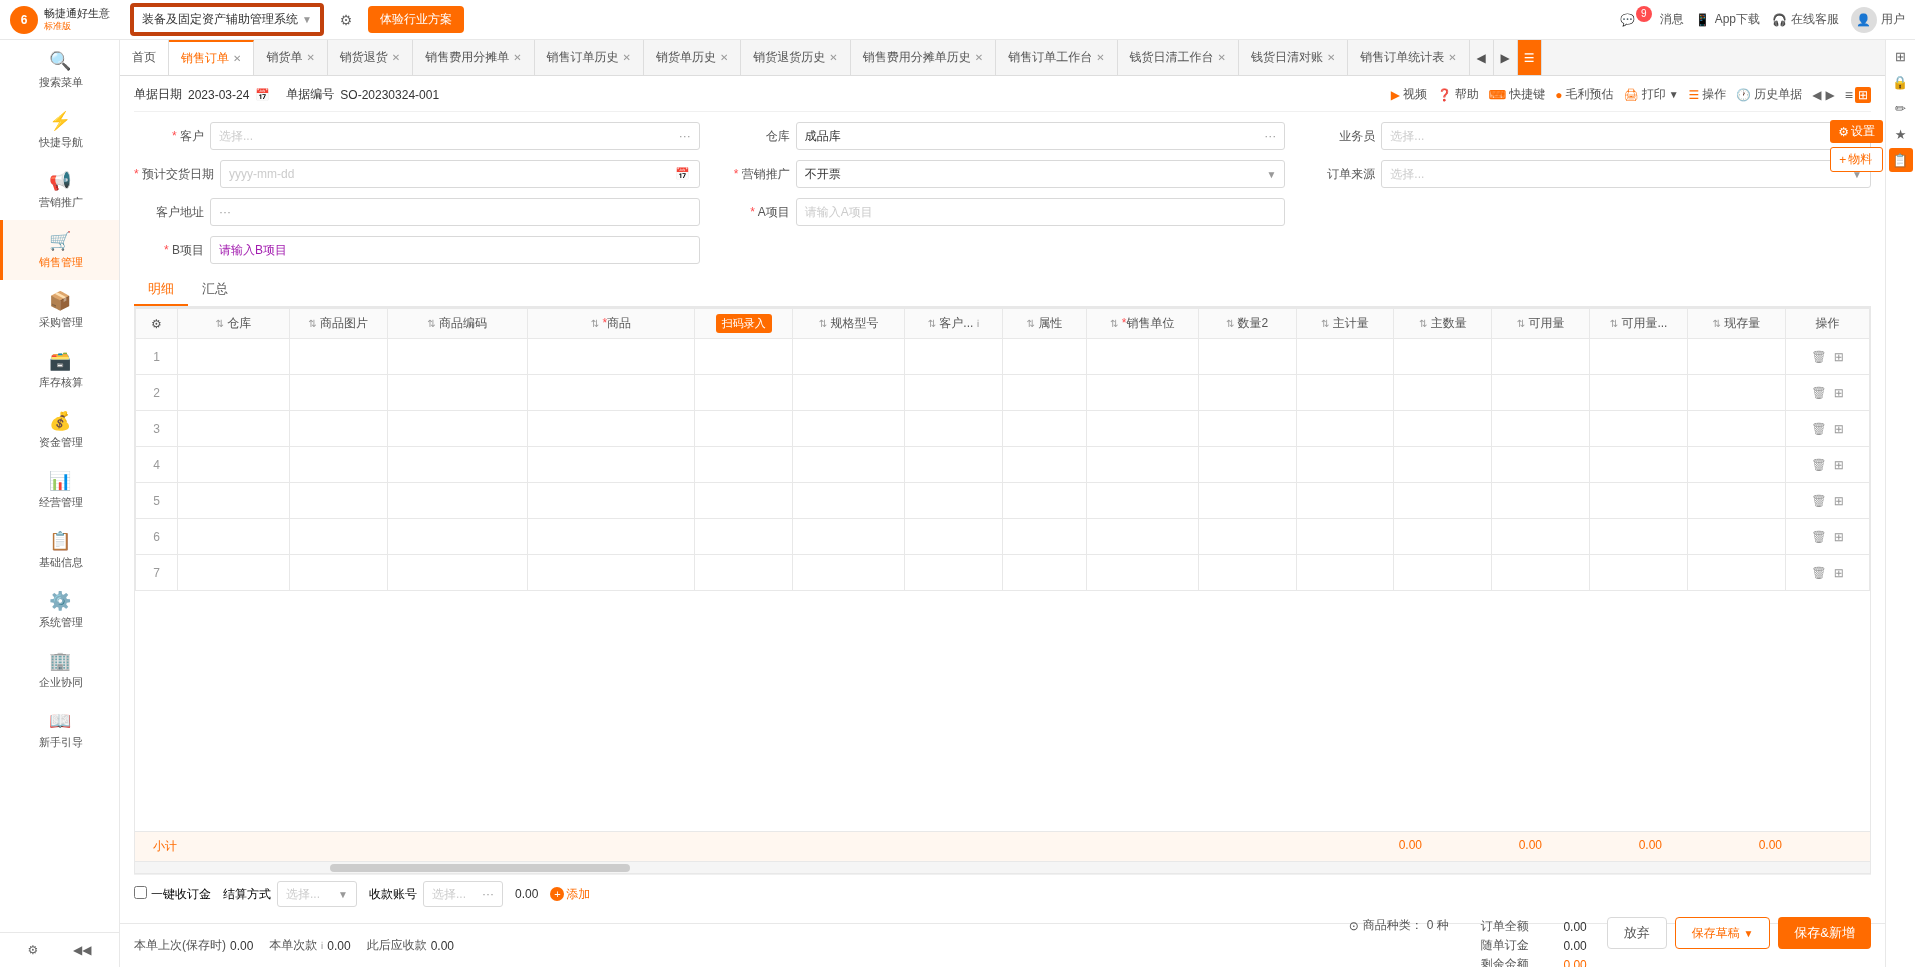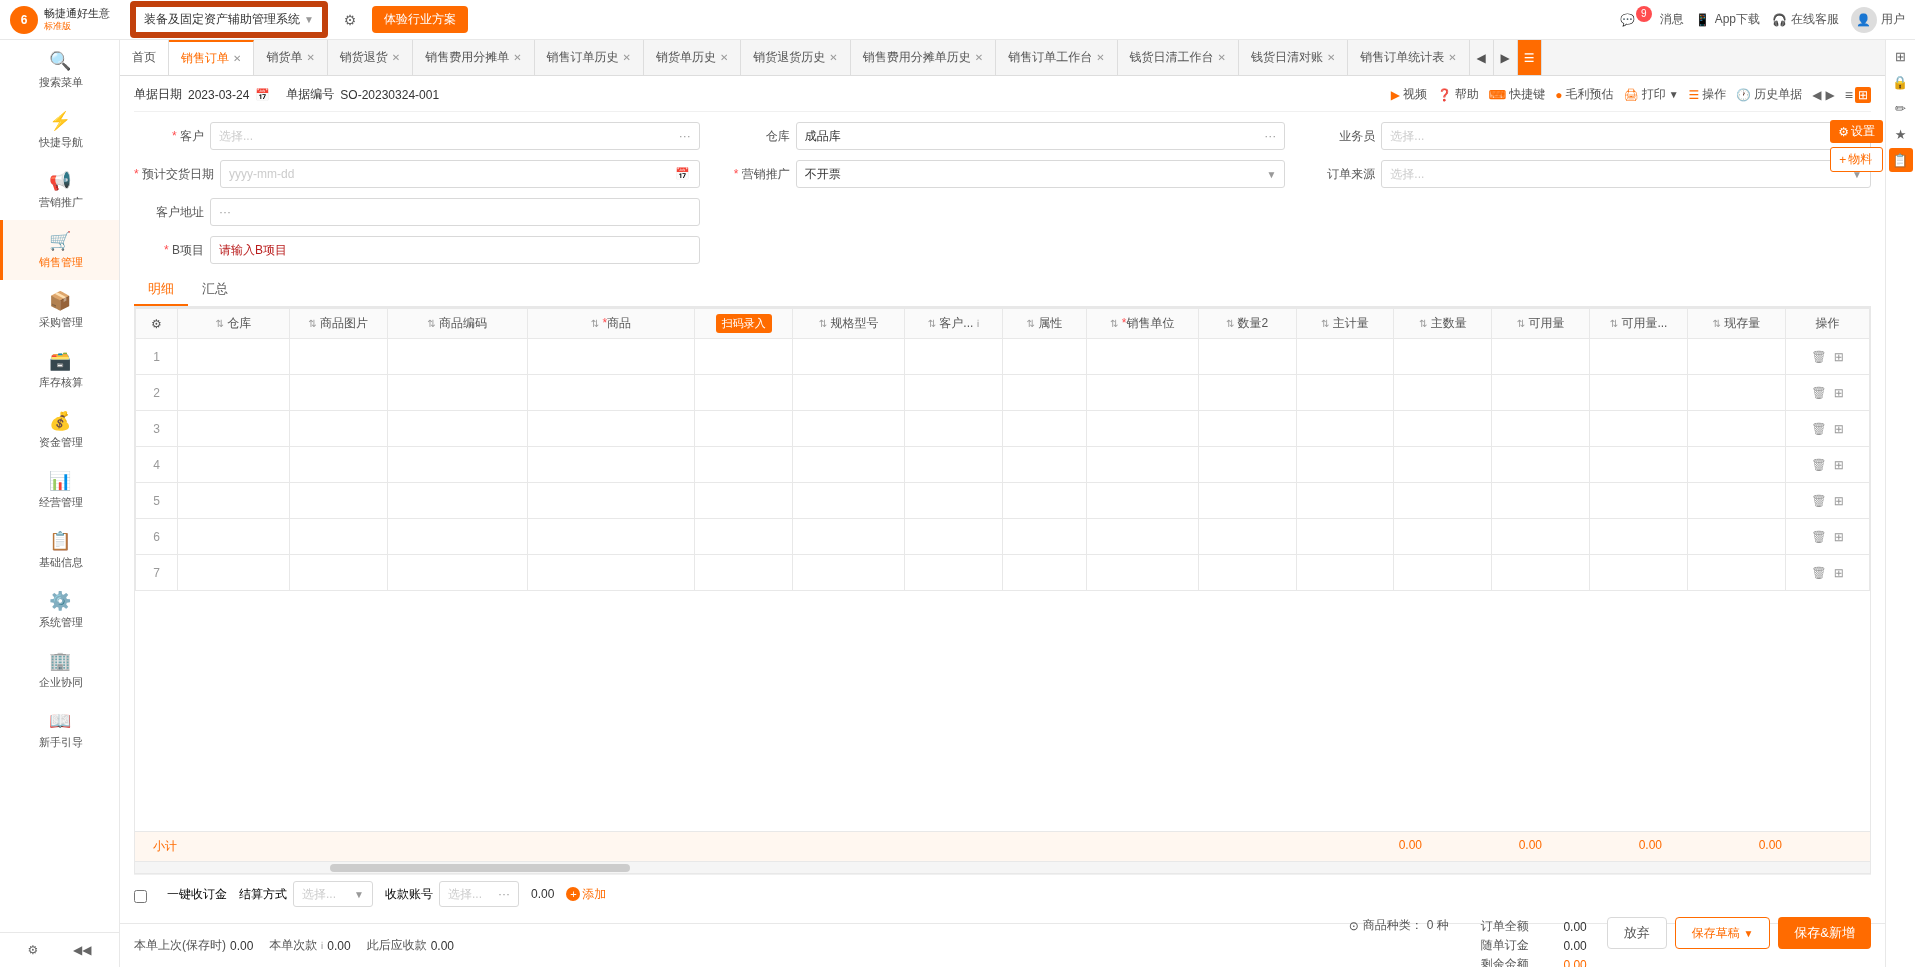--- a/index.html
+++ b/index.html
@@ -39,21 +39,21 @@
       flex: 1;
       display: flex;
       align-items: center;
       gap: 8px;
     }
     .system-selector {
       display: flex;
       align-items: center;
       gap: 4px;
       padding: 4px 8px;
-      border: 6px solid #c2410c;
+      border: 4px solid #c2410c;
       border-radius: 4px;
       cursor: pointer;
       background: #fff;
       font-size: 12px;
       color: #333;
     }
     .system-selector .chevron { font-size: 10px; color: #999; }
     .gear-btn {
       width: 28px;
       height: 28px;
@@ -450,21 +450,21 @@
     .right-action-btn.orange-bg { background: #ff6b00; color: #fff; }
 
     
     .payment-row {
       display: flex;
       align-items: center;
       gap: 12px;
       padding: 6px 0;
       border-top: 1px solid #f0f0f0;
     }
-    .payment-checkbox { display: flex; align-items: flex-end; gap: 20px; cursor: pointer; }
+    .payment-checkbox { display: flex; align-items: flex-start; gap: 4px; cursor: pointer; }
     .payment-field { display: flex; align-items: center; gap: 6px; }
     .payment-amount { color: #333; }
     .add-btn { color: #ff6b00; cursor: pointer; display: flex; align-items: center; gap: 2px; }
   </style>
 </head>
 <body>
 
 <div class="top-header">
   <div class="logo-area">
     <div class="logo-icon">
@@ -732,27 +732,33 @@
         </div>
       </div>
 
       <div class="form-fields">
         <div class="form-field">
           <span class="form-field-label">客户地址</span>
           <div class="form-input">
             <span class="ellipsis-btn">···</span>
           </div>
         </div>
+        <div class="form-field">
+          <span class="form-field-label required">A项目</span>
+          <div class="form-input">
+            <span style="color:#ccc;">请输入A项目</span>
+          </div>
+        </div>
       </div>
 
       <div class="form-fields">
         <div class="form-field">
           <span class="form-field-label required">B项目</span>
           <div class="form-input">
-            <span style="color:#b91c1c;">请输入B项目</span>
+            <span style="color:#a21caf;">请输入B项目</span>
           </div>
         </div>
       </div>
 
       <div class="detail-tabs">
         <div class="detail-tab active">明细</div>
         <div class="detail-tab">汇总</div>
       </div>
 
       <div class="data-table-wrapper">

